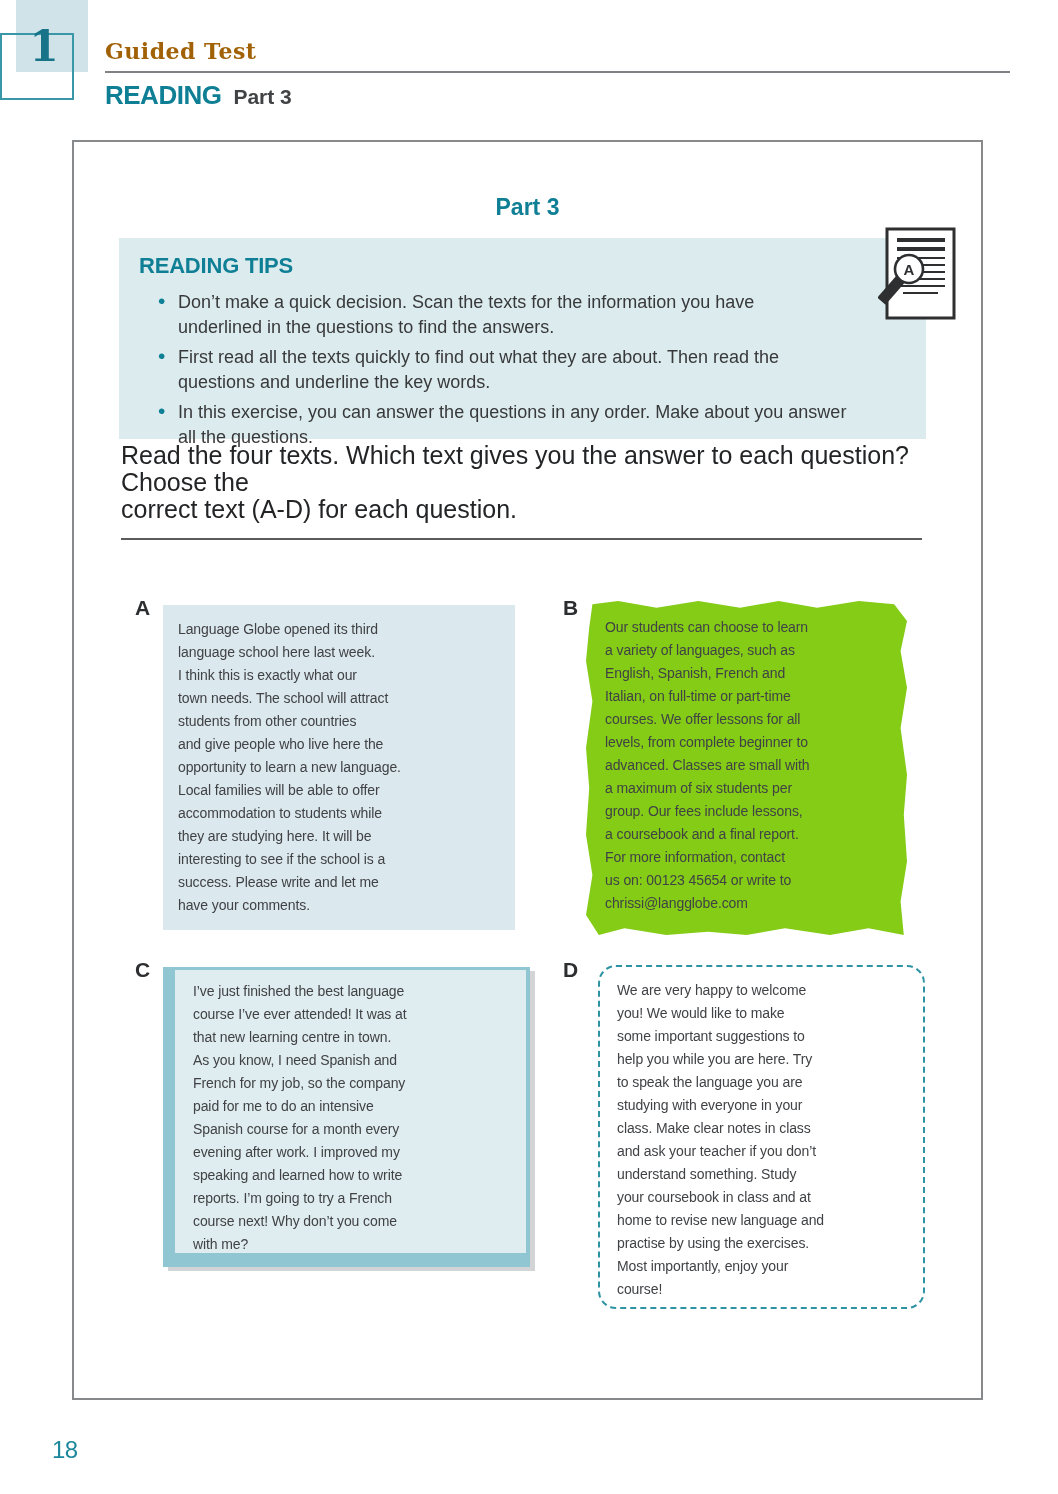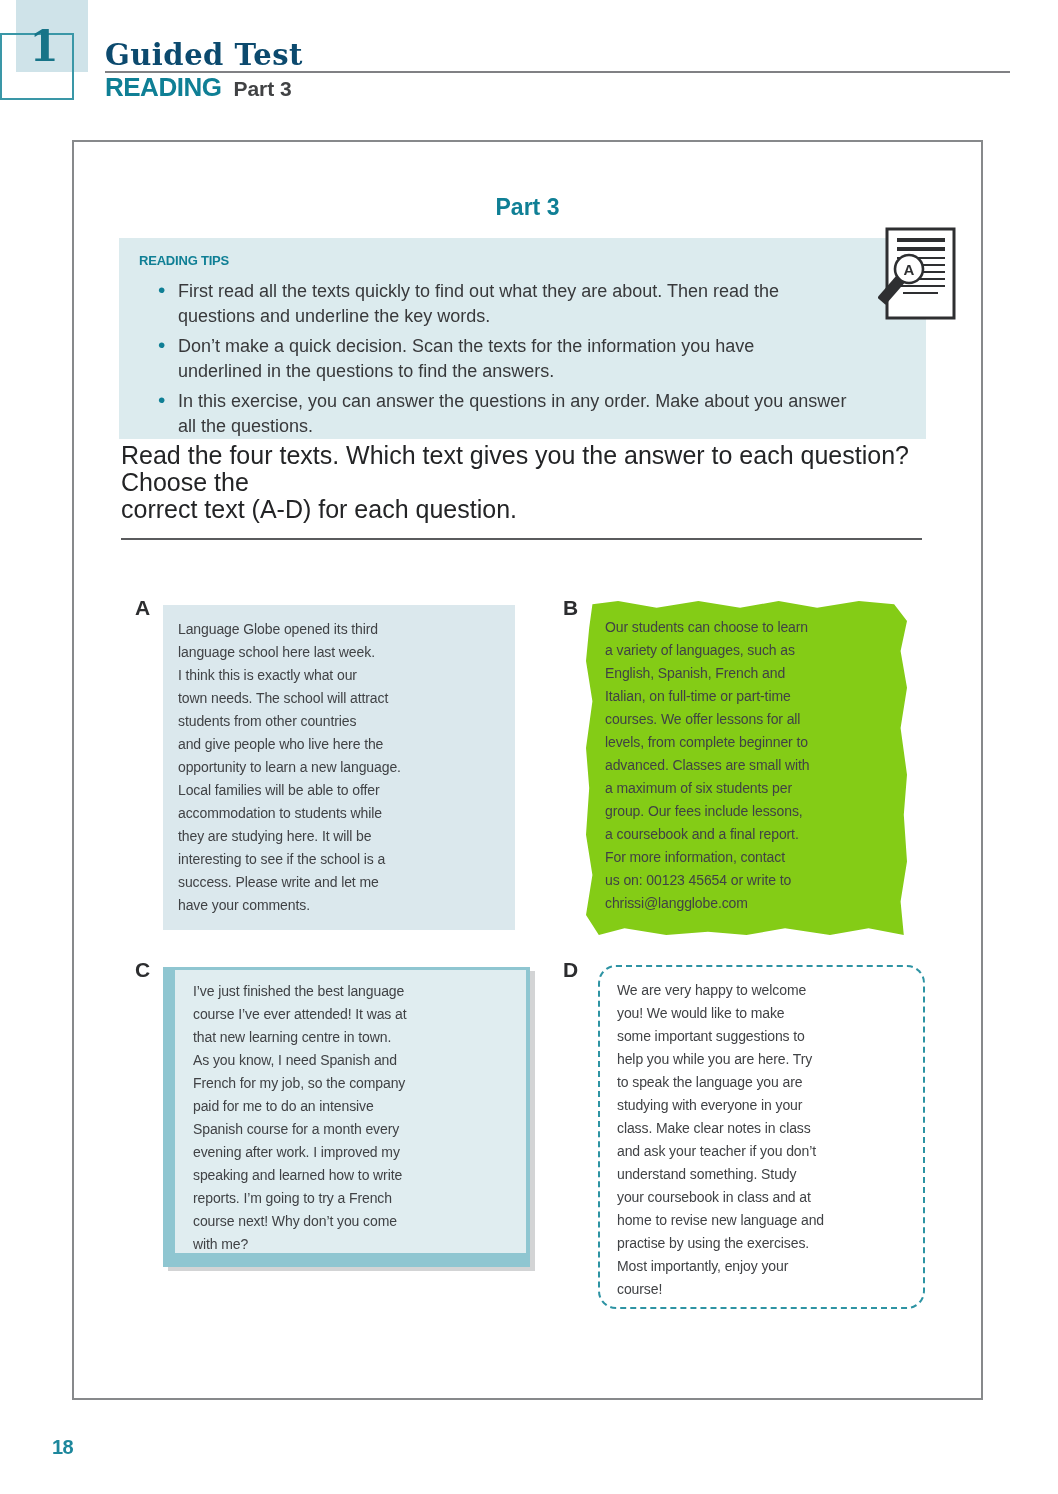--- a/index.html
+++ b/index.html
@@ -14,39 +14,39 @@
   .badge-fill { left:16px; top:0; width:72px; height:72px; background:#cfe3e9; }
   .badge-outline { left:0; top:33px; width:74px; height:67px; border:2px solid #3a97a7; background:transparent; }
   .badge-number {
     left:24px; top:26px; width:40px; text-align:center;
     font-family:"DejaVu Serif", serif; font-weight:bold;
     font-size:42px; line-height:1; color:#177488;
   }
   .header-title {
     left:105px; top:38px;
     font-family:"DejaVu Serif", serif; font-weight:bold;
-    font-size:29px; letter-spacing:0.5px; color:#0c4a6e;
+    font-size:22px; letter-spacing:0.5px; color:#a16207;
   }
   .header-rule { left:105px; top:71px; width:905px; height:2px; background:#808184; }
-  .header-sub { left:105px; top:72px; display:flex; align-items:baseline; gap:12px; }
+  .header-sub { left:105px; top:80px; display:flex; align-items:baseline; gap:12px; }
   .header-sub .reading {
     color:#0f7f95; font-weight:bold; font-size:26px; letter-spacing:-0.5px;
   }
   .header-sub .part { color:#414244; font-weight:bold; font-size:21px; }
 
   
   .container { left:72px; top:140px; width:911px; height:1260px; border:2px solid #87898b; background:#fff; }
   .part-heading {
     left:72px; top:194px; width:911px; text-align:center;
     color:#0f7f95; font-weight:bold; font-size:23px;
   }
 
   
   .tips-box { left:119px; top:238px; width:807px; height:201px; background:#dcebee; padding:15px 20px 0 20px; }
-  .tips-title { color:#0f7f95; font-weight:bold; font-size:13px; letter-spacing:-0.2px; }
+  .tips-title { color:#0f7f95; font-weight:bold; font-size:22px; letter-spacing:-0.2px; }
   .tips-list { list-style:none; margin-top:11px; }
   .tips-list li {
     position:relative; padding-left:39px; margin-bottom:6px;
     font-size:18px; line-height:24.5px; color:#38393b; white-space:pre-line;
   }
   .tips-list li::before {
     content:"\2022"; position:absolute; left:19px; top:-1px;
     color:#0f7f95; font-size:21px;
   }
   .tips-icon { left:878px; top:226px; width:80px; height:96px; z-index:3; }
@@ -88,45 +88,45 @@
   .text-c-wrap { left:163px; top:967px; width:367px; height:300px; background:#8fc6d1; box-shadow:5px 4px 0 #d3d4d5; }
   .text-c-card { position:absolute; left:12px; top:3px; right:4px; bottom:14px; background:#e0edf0; }
   .text-c-card .passage { padding:10px 24px 0 18px; display:block; }
 
   
   .text-d {
     left:598px; top:965px; width:327px; height:344px; background:#ffffff;
     border:2.5px dashed #2d93a3; border-radius:18px; padding:12px 8px 0 17px;
   }
 
-  .page-number { left:52px; top:1436px; color:#1d879c; font-weight:bold; font-size:20px; letter-spacing:-0.5px; }
+  .page-number { left:52px; top:1436px; color:#1d879c; font-weight:normal; font-size:24px; letter-spacing:-0.5px; }
 </style>
 </head>
 <body>
 
 <div class="abs badge-fill"></div>
 <div class="abs badge-outline"></div>
 <div class="abs badge-number">1</div>
 <div class="abs header-title">Guided Test</div>
 <div class="abs header-rule"></div>
 <div class="abs header-sub">
   <span class="reading">READING</span>
   <span class="part">Part 3</span>
 </div>
 
 <div class="abs container"></div>
 <div class="abs part-heading">Part 3</div>
 
 <div class="abs tips-box">
   <div class="tips-title">READING TIPS</div>
   <ul class="tips-list">
+    <li>Don’t make a quick decision. Scan the texts for the information you have
+underlined in the questions to find the answers.</li>
     <li>First read all the texts quickly to find out what they are about. Then read the
 questions and underline the key words.</li>
-    <li>Don’t make a quick decision. Scan the texts for the information you have
-underlined in the questions to find the answers.</li>
     <li>In this exercise, you can answer the questions in any order. Make about you answer
 all the questions.</li>
   </ul>
 </div>
 
 <svg class="abs tips-icon" viewBox="0 0 80 96">
   <rect x="9" y="3" width="67" height="89" fill="#ffffff" stroke="#2e2f31" stroke-width="3"></rect>
   <line x1="19" y1="14" x2="67" y2="14" stroke="#2e2f31" stroke-width="4"></line>
   <line x1="19" y1="23" x2="67" y2="23" stroke="#2e2f31" stroke-width="4"></line>
   <line x1="19" y1="32" x2="67" y2="32" stroke="#2e2f31" stroke-width="2.2"></line>

